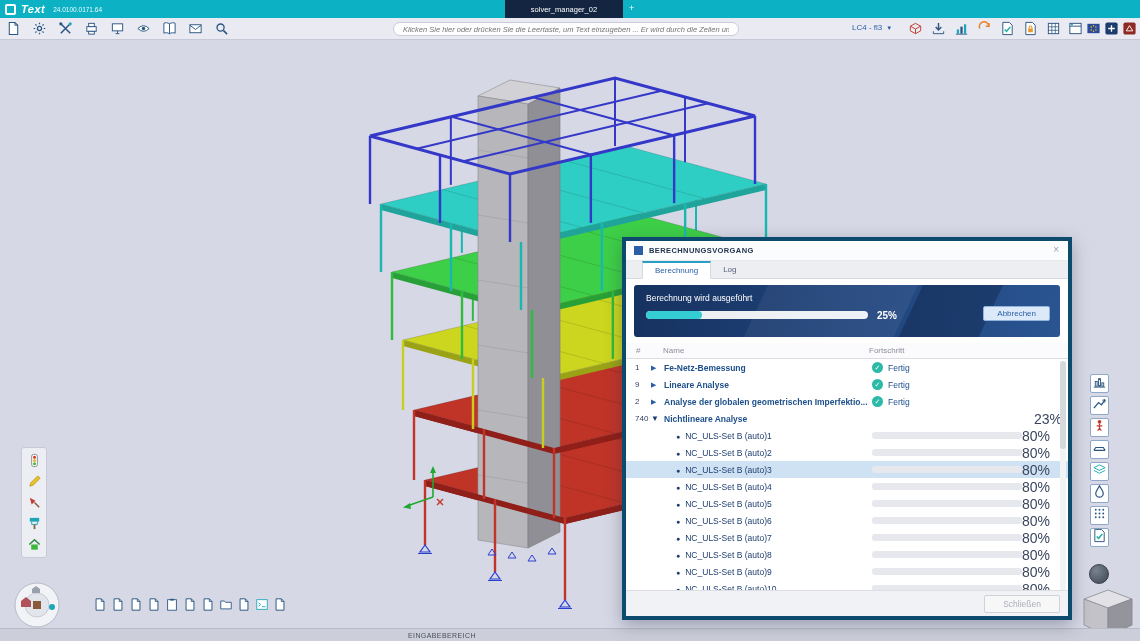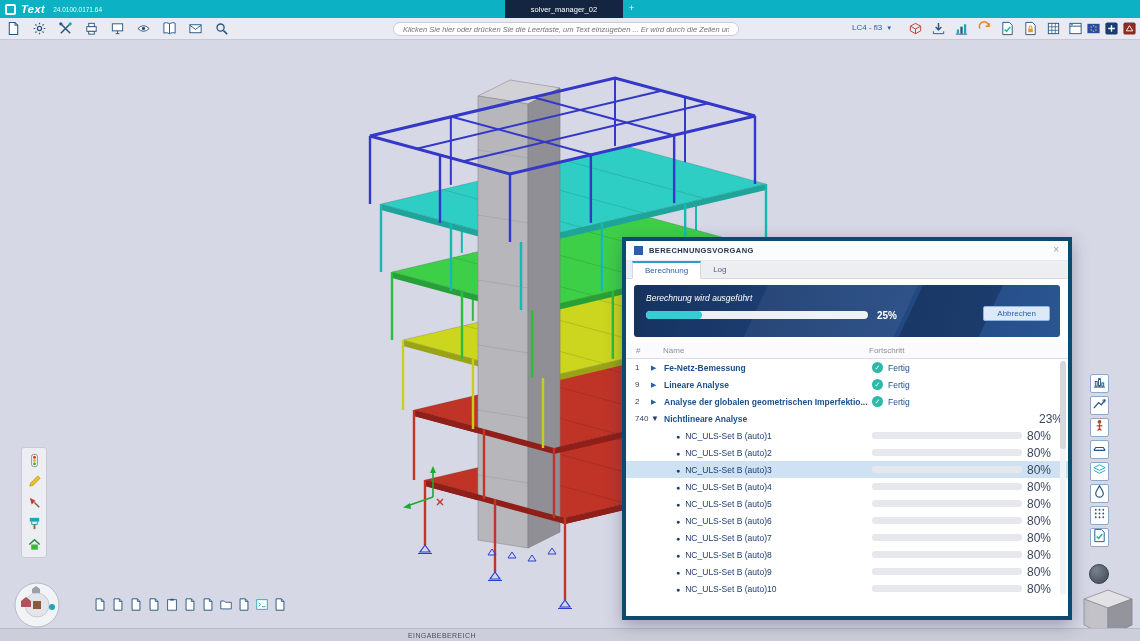--- a/index.html
+++ b/index.html
@@ -39,27 +39,27 @@
   
   .statusbar{position:absolute;bottom:0;left:0;right:0;height:13px;background:#ccced9;border-top:1px solid #b8bac8;z-index:6}
   .statusbar span{position:absolute;left:408px;top:3px;font-size:7px;color:#4a4f58;letter-spacing:.4px}
 
   
   .dialog{position:absolute;left:622px;top:237px;width:450px;height:383px;background:#ffffff;border:4px solid #0c4a6e;box-shadow:0 5px 16px rgba(40,50,70,.35);z-index:10;color:#1d3c6e}
   .dlg-title{height:20px;display:flex;align-items:center;border-bottom:1px solid #e8eaee;background:#fbfcfd;cursor:move}
   .dlg-ticon{width:9px;height:9px;background:#2a5fa8;margin:0 6px 0 8px}
   .dlg-ttext{font-size:7.5px;font-weight:bold;letter-spacing:.4px;color:#22334e}
   .dlg-close{position:absolute;right:9px;top:4px;color:#9aa0aa;font-size:10px;line-height:10px;cursor:pointer}
-  .dlg-tabs{height:18px;background:#eceef2;border-bottom:1px solid #d5d8de;display:flex;padding-left:6px}
+  .dlg-tabs{height:18px;background:#eceef2;border-bottom:1px solid #d5d8de;display:flex;padding-left:16px}
   .dlg-tab{padding:0 12px;display:flex;align-items:center;font-size:8px;color:#55607a;cursor:pointer}
   .dlg-tab.active{background:#fff;color:#2a5fa8;border:1px solid #d5d8de;border-bottom:1px solid #fff;border-top:2px solid #2a9ec4;margin-bottom:-1px}
   .banner{position:relative;margin:6px 8px 6px 8px;height:52px;background:linear-gradient(100deg,#16325f 0%,#20457e 55%,#2a5591 100%);border-radius:3px;overflow:hidden}
   .deco1{position:absolute;left:120px;top:-10px;width:150px;height:80px;background:rgba(255,255,255,.06);transform:skewX(-25deg)}
   .deco2{position:absolute;left:275px;top:-10px;width:80px;height:80px;background:rgba(10,25,55,.35);transform:skewX(-25deg)}
-  .banner-text{position:absolute;left:12px;top:8px;color:#fff;font-style:italic;font-size:8.5px}
+  .banner-text{position:absolute;left:12px;top:8px;color:#fff;font-size:8.5px}
   .banner-bar{position:absolute;left:12px;top:26px;width:222px;height:8px;background:rgba(255,255,255,.92);border-radius:4px;overflow:hidden}
   .banner-fill{height:100%;background:#35cdd4;border-radius:4px}
   .banner-pct{position:absolute;left:243px;top:25px;color:#fff;font-weight:bold;font-size:10px}
   .cancel-btn{position:absolute;right:10px;top:21px;padding:2px 13px;background:#dce9f8;border:1px solid #8fb3dd;border-radius:2px;color:#2a5fa8;font-size:8px;cursor:pointer}
   .tbl-head{position:relative;height:16px;border-bottom:1px solid #dcdee4;background:#fbfbfd;color:#8a8f9b;font-size:8px}
   .th-num{position:absolute;left:10px;top:3px}
   .th-name{position:absolute;left:37px;top:3px}
   .th-prog{position:absolute;left:243px;top:3px}
   .rows{height:238px;overflow:hidden}
   .row{height:17px;display:flex;align-items:center;cursor:pointer}
@@ -67,21 +67,21 @@
   .r-num{width:25px;padding-left:9px;font-size:8px;color:#33415e}
   .r-exp{width:13px;font-size:7px;color:#2a5fa8}
   .r-exp.down{color:#1d3c6e;font-size:8px}
   .r-name{flex:1;white-space:nowrap;overflow:hidden;font-size:8.5px;color:#1d4f8a}
   .row.parent .r-name,.row.group .r-name{font-weight:bold}
   .row.item .r-name{padding-left:12px;font-weight:normal;color:#1d3c6e}
   .r-bullet{color:#1d3c6e;margin-right:5px;font-size:7px}
   .r-prog{width:196px;display:flex;align-items:center}
   .bar{width:150px;height:7px;background:#e6e8ee;border-radius:3px;overflow:hidden}
   .bar-fill{height:100%;background:linear-gradient(90deg,#3fd4cf 0%,#2a9ec4 45%,#1c3f77 100%)}
-  .r-pct{width:34px;text-align:center;font-size:12px;color:#3a465e}
+  .r-pct{width:34px;text-align:left;font-size:14px;color:#3a465e}
   .check{width:11px;height:11px;border-radius:50%;background:#2bb9a8;color:#fff;font-size:7px;display:flex;align-items:center;justify-content:center;margin-right:5px;flex:0 0 auto}
   .fertig{font-size:8.5px;color:#1d4f8a}
   .scroll{position:absolute;right:2px;top:120px;width:6px;height:234px;background:#f2f3f5;border-radius:3px}
   .thumb{width:6px;height:88px;background:#d5d8dd;border-radius:3px}
   .dlg-footer{position:absolute;bottom:0;left:0;right:0;height:26px;background:#f1f2f5;border-top:1px solid #dcdee4;display:flex;align-items:center;justify-content:flex-end}
   .close-btn{margin-right:8px;padding:3px 18px;background:#f7f7f8;border:1px solid #cfd2d6;border-radius:2px;color:#aab0b8;font-size:8.5px;cursor:default}
 </style>
 </head>
 <body>
 
@@ -710,17 +710,20 @@
         <span class="r-name"><span class="r-bullet">●</span>NC_ULS-Set B (auto)10</span>
         <span class="r-prog">
           <span class="bar"><span class="bar-fill" style="width:80%"></span></span>
           <span class="r-pct">80%</span>
         </span>
       </div>
     </div>
   <div class="scroll">
       <div class="thumb"></div>
     </div>
+  <div class="dlg-footer">
+    <div class="close-btn">Schließen</div>
+  </div>
 </div>
 
 <div class="statusbar">
   <span>EINGABEBEREICH</span>
 </div>
 
 </body></html>

